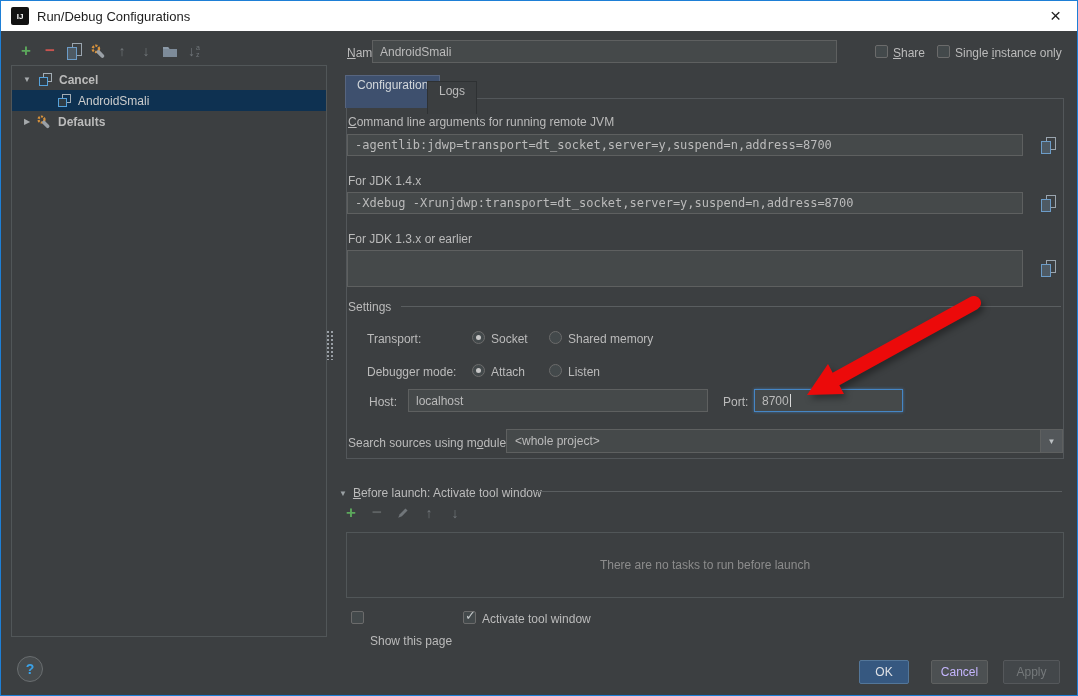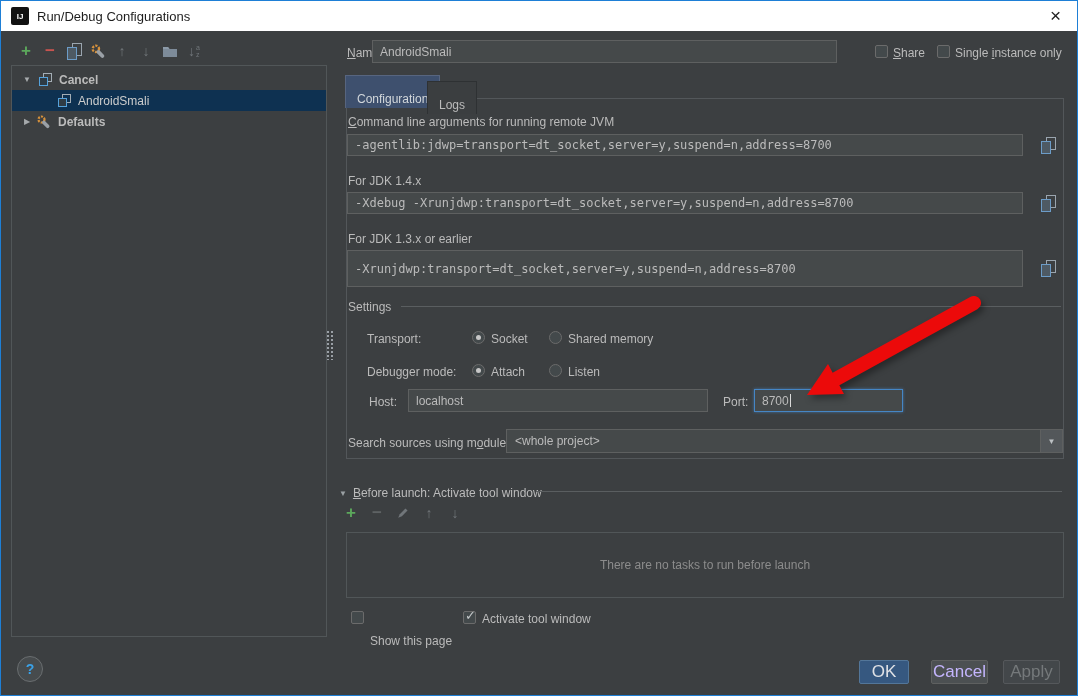--- a/index.html
+++ b/index.html
@@ -43,38 +43,38 @@
   .field{background:#45494A;border:1px solid #5E6060;color:#BBBBBB;box-sizing:border-box;
     display:flex;align-items:center;padding:0 7px;}
   .mono{font-family:"DejaVu Sans Mono","Liberation Mono",monospace;font-size:12px;white-space:pre;}
   .field.focus{border-color:#4586C5;box-shadow:0 0 3px rgba(74,134,197,.7);}
   .caret{display:inline-block;width:1px;height:13px;background:#DADADA;margin-left:1px;}
   .chk{position:absolute;width:13px;height:13px;background:#43494B;border:1px solid #6B6B6B;border-radius:2px;box-sizing:border-box;cursor:pointer;}
   .chk.checked::after{content:"✓";position:absolute;left:1px;top:-4px;font-size:13px;font-weight:bold;color:#C3C7C9;}
   .radio{position:absolute;width:13px;height:13px;border-radius:50%;background:#43494B;border:1px solid #6B6B6B;box-sizing:border-box;cursor:pointer;}
   .radio.sel::after{content:"";position:absolute;left:3px;top:3px;width:5px;height:5px;border-radius:50%;background:#C7C7C7;}
   
-  .tab{position:absolute;top:74px;height:24px;box-sizing:border-box;display:flex;align-items:flex-start;
+  .tab{position:absolute;top:74px;height:24px;box-sizing:border-box;display:flex;align-items:flex-end;
     padding:16px 11px;cursor:pointer;z-index:2;}
   .tab.sel{background:#3E506E;border:1px solid #57657F;border-bottom:none;color:#D2D7DB;}
   .tab.unsel{background:#3B3E40;border:1px solid #2E3133;border-bottom:none;top:80px;height:22px;}
   .cfg-panel{left:345px;top:97px;width:718px;height:361px;border:1px solid #53575A;box-sizing:border-box;}
   .copy-btn{position:absolute;width:22px;height:22px;display:flex;align-items:center;justify-content:center;cursor:pointer;}
   .sep-line{position:absolute;height:1px;background:#5A5E60;}
   .combo{left:505px;top:428px;width:557px;height:24px;background:#45494A;border:1px solid #5E6060;box-sizing:border-box;
     display:flex;align-items:center;padding-left:8px;cursor:pointer;}
   .combo-btn{position:absolute;right:0;top:0;bottom:0;width:21px;background:#53575A;border-left:1px solid #5E6060;
     display:flex;align-items:center;justify-content:center;color:#BDC1C4;font-size:8px;}
   
   .bl-tri{font-size:8px;color:#9AA0A3;}
   .tasks-box{left:345px;top:531px;width:718px;height:66px;border:1px solid #515658;box-sizing:border-box;
     display:flex;align-items:center;justify-content:center;color:#8C8C8C;}
   
   .btn{position:absolute;height:24px;box-sizing:border-box;border-radius:2px;display:flex;align-items:center;
-    justify-content:center;font-size:17px;cursor:pointer;}
+    justify-content:center;font-size:12px;cursor:pointer;}
   .btn-ok{background:#365880;border:1px solid #537699;color:#DFE1E5;}
   .btn-cancel{background:#4C5052;border:1px solid #5E6060;color:#c4b5fd;}
   .btn-apply{background:#43474A;border:1px solid #55585B;color:#75797B;}
   .help-btn{left:16px;top:655px;width:24px;height:24px;border-radius:50%;border:1px solid #6A6E70;background:#474B4D;
     color:#3AA2E8;font-weight:bold;font-size:14px;display:flex;align-items:center;justify-content:center;cursor:pointer;}
   .gear-wrench{display:inline-block;}
 </style>
 </head>
 <body>
 
@@ -172,21 +172,21 @@
     </div>
 
   <div class="abs lbl" style="left:347px;top:173px;">For JDK 1.4.x</div>
   <div class="abs field mono" style="left:346px;top:191px;width:676px;height:22px;"><span>-Xdebug -Xrunjdwp:transport=dt_socket,server=y,suspend=n,address=8700</span></div>
   <div class="copy-btn" style="left:1036px;top:191px;">
       <span class="copy-pages"></span>
     </div>
 
   <div class="abs lbl" style="left:347px;top:231px;">For JDK 1.3.x or earlier</div>
   <div class="abs field mono" style="left:346px;top:249px;width:676px;height:37px;flex-direction:column;align-items:flex-start;justify-content:center;line-height:16px;">
-    <span>-Xrunjdwp:transport=dt_socket,server=y,suspend=n,address=8700</span>
+    
   </div>
   <div class="copy-btn" style="left:1036px;top:256px;">
       <span class="copy-pages"></span>
     </div>
 
   <div class="abs lbl" style="left:347px;top:299px;">Settings</div>
   <div class="sep-line" style="left:400px;top:305px;width:660px;"></div>
 
   <div class="abs lbl" style="left:366px;top:331px;">Transport:</div>
   <div class="radio sel" style="left:471px;top:330px;"></div>

